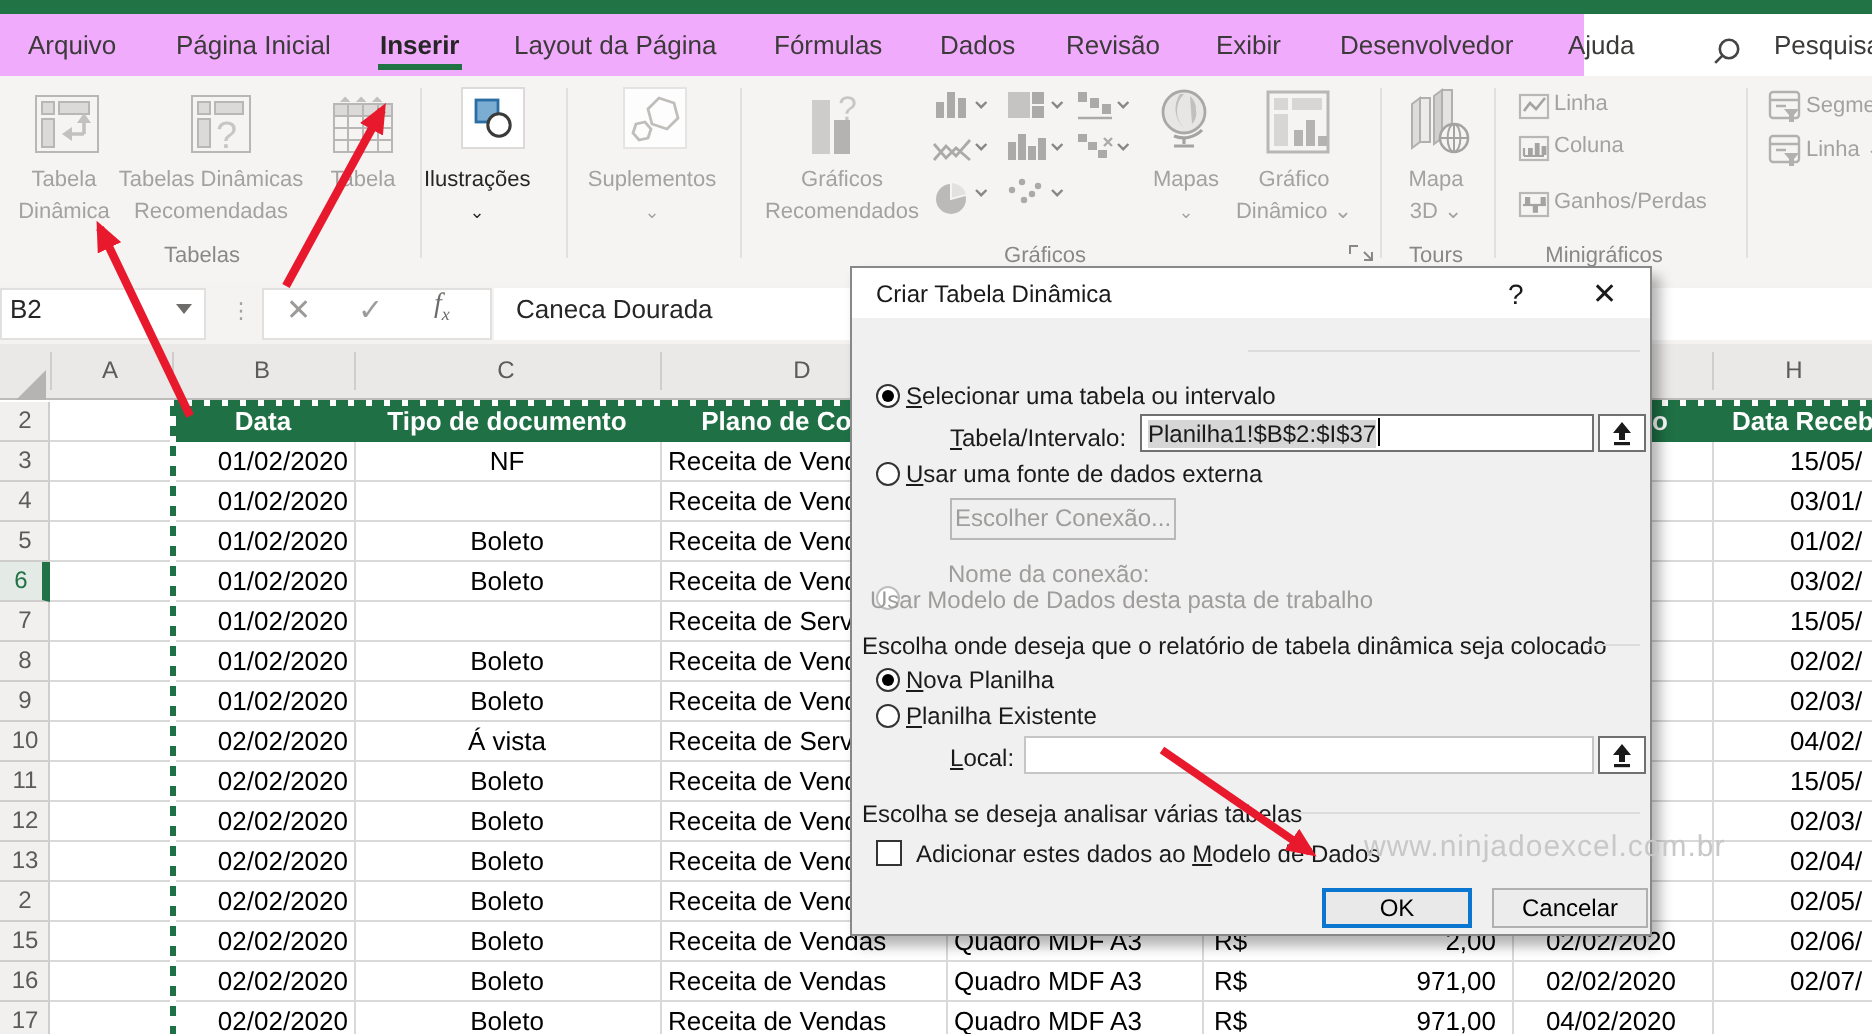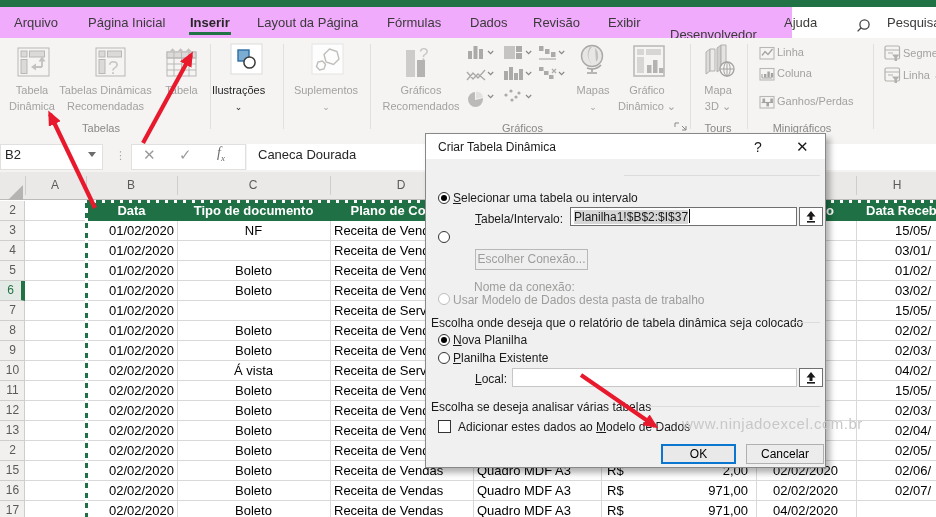--- a/index.html
+++ b/index.html
@@ -45,21 +45,21 @@
 <div id="greenbar" class="abs"></div>
 <div id="menubar" class="abs">
   <span class="tab" style="left:14px;">Arquivo</span>
   <span class="tab" style="left:88px;">Página Inicial</span>
   <span class="tab" style="left:190px;color:#262626;font-weight:bold;">Inserir</span>
   <span class="tab" style="left:257px;">Layout da Página</span>
   <span class="tab" style="left:387px;">Fórmulas</span>
   <span class="tab" style="left:470px;">Dados</span>
   <span class="tab" style="left:533px;">Revisão</span>
   <span class="tab" style="left:608px;">Exibir</span>
-  <span class="tab" style="left:670px;margin-top:12px;">Desenvolvedor</span>
+  <span class="tab" style="left:670px;">Desenvolvedor</span>
   <span class="tab" style="left:784px;">Ajuda</span>
   <svg class="abs" style="left:855px;top:11px;" width="16" height="16" viewBox="0 0 16 16">
       <circle cx="9.5" cy="6.5" r="4.6" fill="none" stroke="#444" stroke-width="1.3"></circle>
       <line x1="6.2" y1="9.8" x2="2.6" y2="13.4" stroke="#444" stroke-width="1.3"></line>
     </svg>
   <span class="tab" style="left:887px;">Pesquisa</span>
   <div class="abs" style="left:189px;top:25px;width:42px;height:3px;background:#217346;"></div>
 </div>
 <div id="ribbon" class="abs">
 
@@ -354,24 +354,25 @@
   <div class="dl" style="left:27px;top:57px;"><u>S</u>elecionar uma tabela ou intervalo</div>
   <div class="dl" style="left:49px;top:78px;"><u>T</u>abela/Intervalo:</div>
   <div class="abs" style="left:144px;top:73px;width:227px;height:19px;background:#fff;border:1px solid #707070;box-sizing:border-box;"></div>
   <div class="dl" style="left:148px;top:76px;background:#d6d6d6;">Planilha1!$B$2:$I$37</div>
   <div class="abs" style="left:263px;top:75px;width:1px;height:14px;background:#000;"></div>
   <div class="abs" style="left:373px;top:73px;width:24px;height:19px;background:#fff;border:1px solid #707070;box-sizing:border-box;"><svg width="22" height="17" viewBox="0 0 22 17">
         <path d="M11 3 L15.5 8.5 L12.5 8.5 L12.5 12 L9.5 12 L9.5 8.5 L6.5 8.5 Z" fill="#1a1a1a"></path>
         <rect x="7" y="13" width="8" height="1.6" fill="#1a1a1a"></rect>
       </svg></div>
   <div class="radio" style="left:12px;top:97px;"></div>
+  <div class="dl" style="left:27px;top:96px;"><u>U</u>sar uma fonte de dados externa</div>
   <div class="abs" style="left:49px;top:115px;width:113px;height:21px;background:#efefef;border:1px solid #b8b8b8;box-sizing:border-box;color:#9e9d9b;font-size:12px;text-align:center;line-height:19px;white-space:nowrap;overflow:hidden;">Escolher Conexão...</div>
   <div class="dl gtxt" style="left:48px;top:146px;">Nome da conexão:</div>
   <div class="radio dis" style="left:12px;top:159px;"></div>
-  <div class="dl gtxt" style="left:27px;top:159px;">Usar Modelo de Dados desta pasta de trabalho</div>
+  <div class="dl gtxt" style="left:9px;top:159px;">Usar Modelo de Dados desta pasta de trabalho</div>
   <div class="dl" style="left:5px;top:182px;">Escolha onde deseja que o relatório de tabela dinâmica seja colocado</div>
   <div class="gline" style="left:368px;top:188px;width:26px;"></div>
   <div class="radio sel" style="left:12px;top:200px;"></div>
   <div class="dl" style="left:27px;top:199px;"><u>N</u>ova Planilha</div>
   <div class="radio" style="left:12px;top:218px;"></div>
   <div class="dl" style="left:27px;top:217px;"><u>P</u>lanilha Existente</div>
   <div class="dl" style="left:49px;top:238px;"><u>L</u>ocal:</div>
   <div class="abs" style="left:86px;top:234px;width:285px;height:19px;background:#fff;border:1px solid #c6c6c6;box-sizing:border-box;"></div>
   <div class="abs" style="left:373px;top:234px;width:24px;height:19px;background:#fff;border:1px solid #707070;box-sizing:border-box;"><svg width="22" height="17" viewBox="0 0 22 17">
         <path d="M11 3 L15.5 8.5 L12.5 8.5 L12.5 12 L9.5 12 L9.5 8.5 L6.5 8.5 Z" fill="#1a1a1a"></path>

